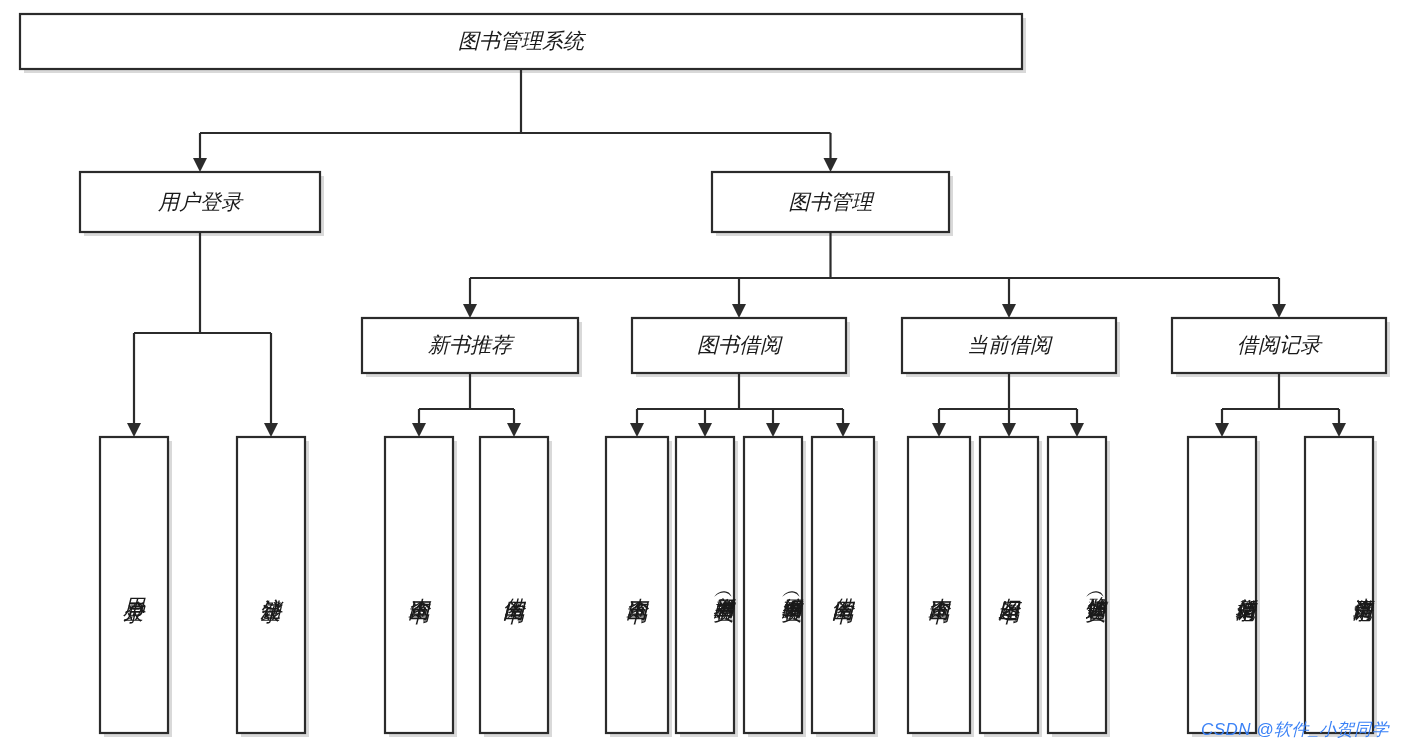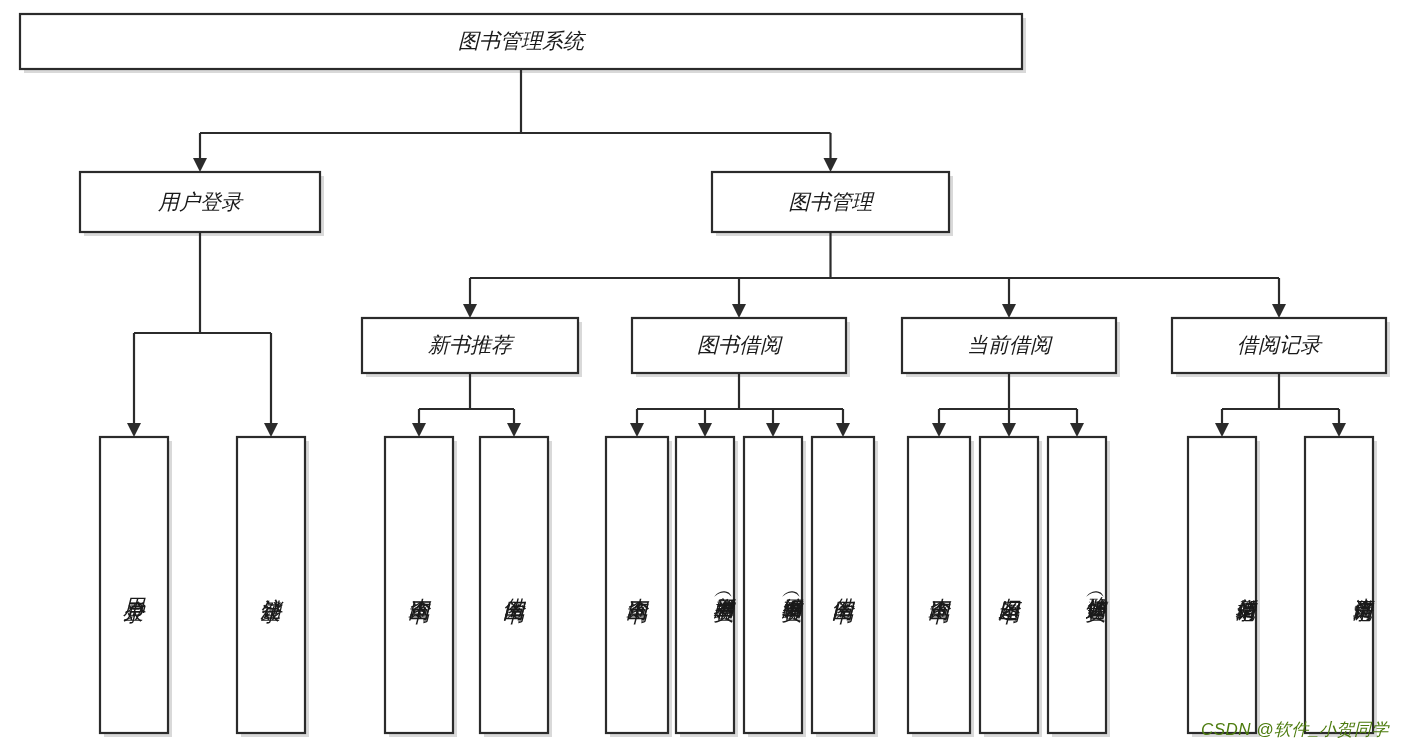--- a/index.html
+++ b/index.html
@@ -24,21 +24,21 @@
     font-family:"Liberation Sans","DejaVu Sans",sans-serif;
     font-size:21px;color:#1a1a1a;letter-spacing:2px;
     line-height:1;pointer-events:none;white-space:nowrap;
   }
   .leaf-label-wrap.tall{font-size:20px;letter-spacing:1px;}
   .conn{stroke:#2b2b2b;stroke-width:2.2;fill:none;}
   .arrow-head{fill:#2b2b2b;}
   #watermark{
     position:absolute;right:16px;bottom:6px;
     font-family:"Liberation Sans","DejaVu Sans",sans-serif;
-    font-size:17px;color:#4d7c0f;letter-spacing:.5px;
+    font-size:17px;color:#3b82f6;letter-spacing:.5px;
     user-select:none;white-space:nowrap;
   }
 </style>
 </head>
 <body>
 
 <div id="diagram-root">
   <svg id="diagram-svg" width="1405" height="747" viewBox="0 0 1405 747">
       <g>
         <rect class="node-shadow" x="24" y="18" width="1002" height="55"></rect>

